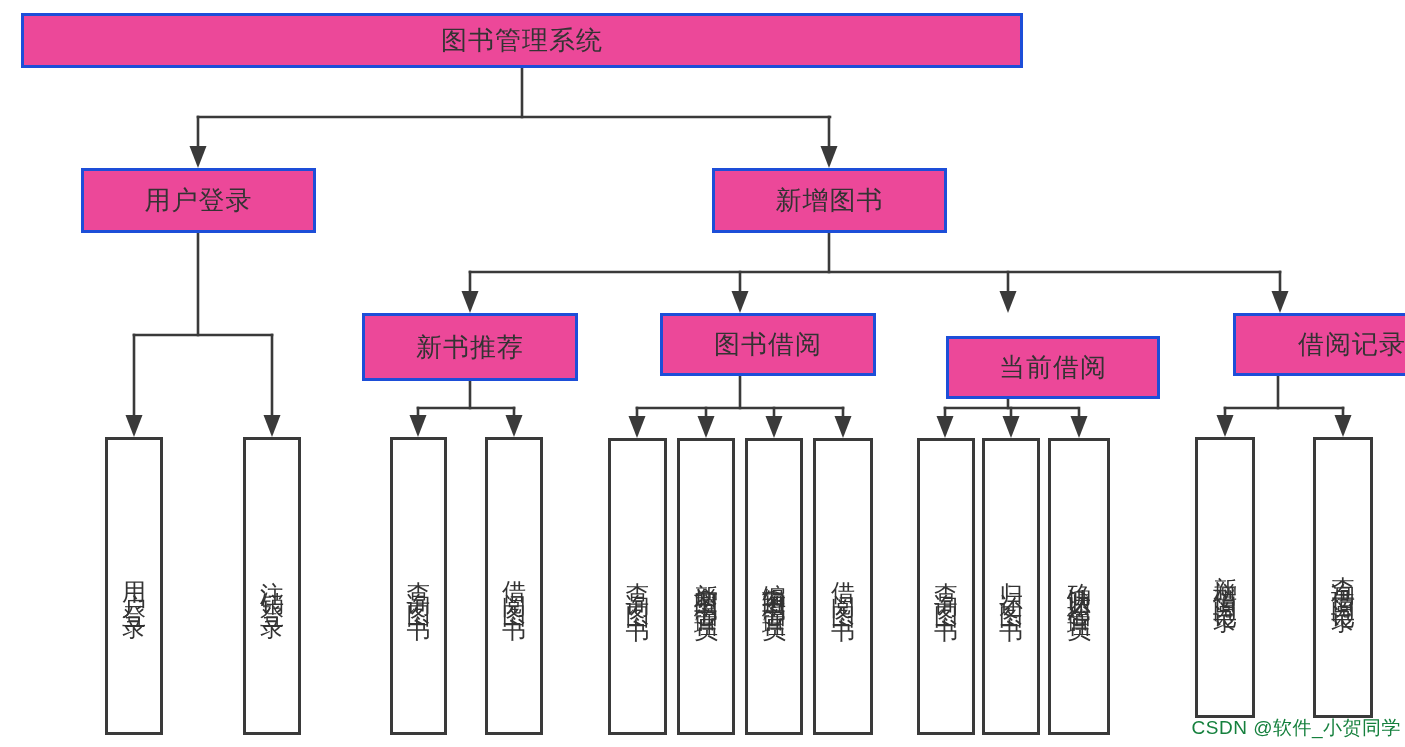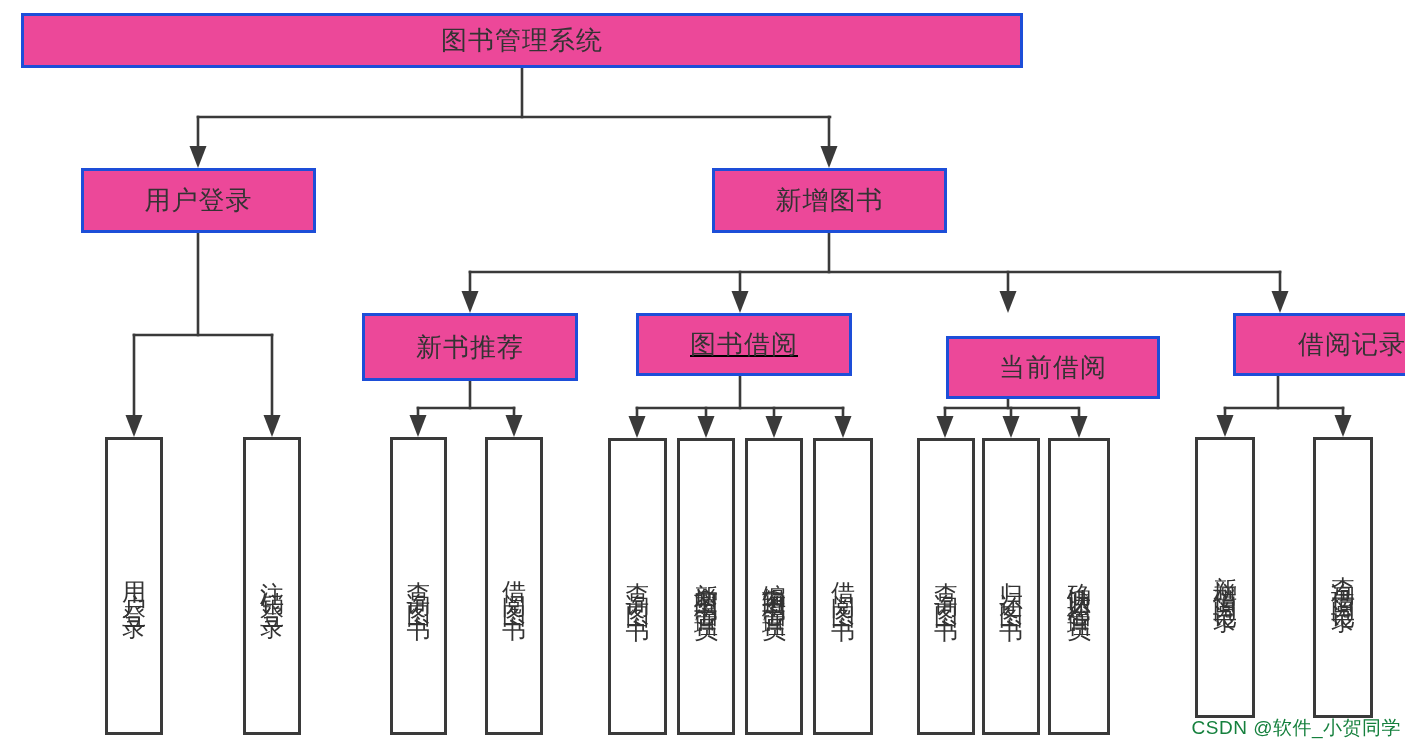--- a/index.html
+++ b/index.html
@@ -95,21 +95,21 @@
   <div class="hbox" style="left:81px;top:168px;width:235px;height:65px;">
     <span>用户登录</span>
   </div>
   <div class="hbox" style="left:712px;top:168px;width:235px;height:65px;">
     <span>新增图书</span>
   </div>
 
   <div class="hbox" style="left:362px;top:313px;width:216px;height:68px;">
     <span>新书推荐</span>
   </div>
-  <div class="hbox" style="left:636px;top:313px;width:216px;height:63px;text-decoration:underline;">
+  <div class="hbox" style="left:660px;top:313px;width:216px;height:63px;">
     <span>图书借阅</span>
   </div>
   <div class="hbox" style="left:946px;top:313px;width:214px;height:63px;margin-top:23px;">
     <span>当前借阅</span>
   </div>
   <div class="hbox" style="left:1233px;top:313px;width:238px;height:63px;">
     <span>借阅记录</span>
   </div>
 
   <div class="vbox" style="left:105px;top:437px;width:58px;height:298px;">

